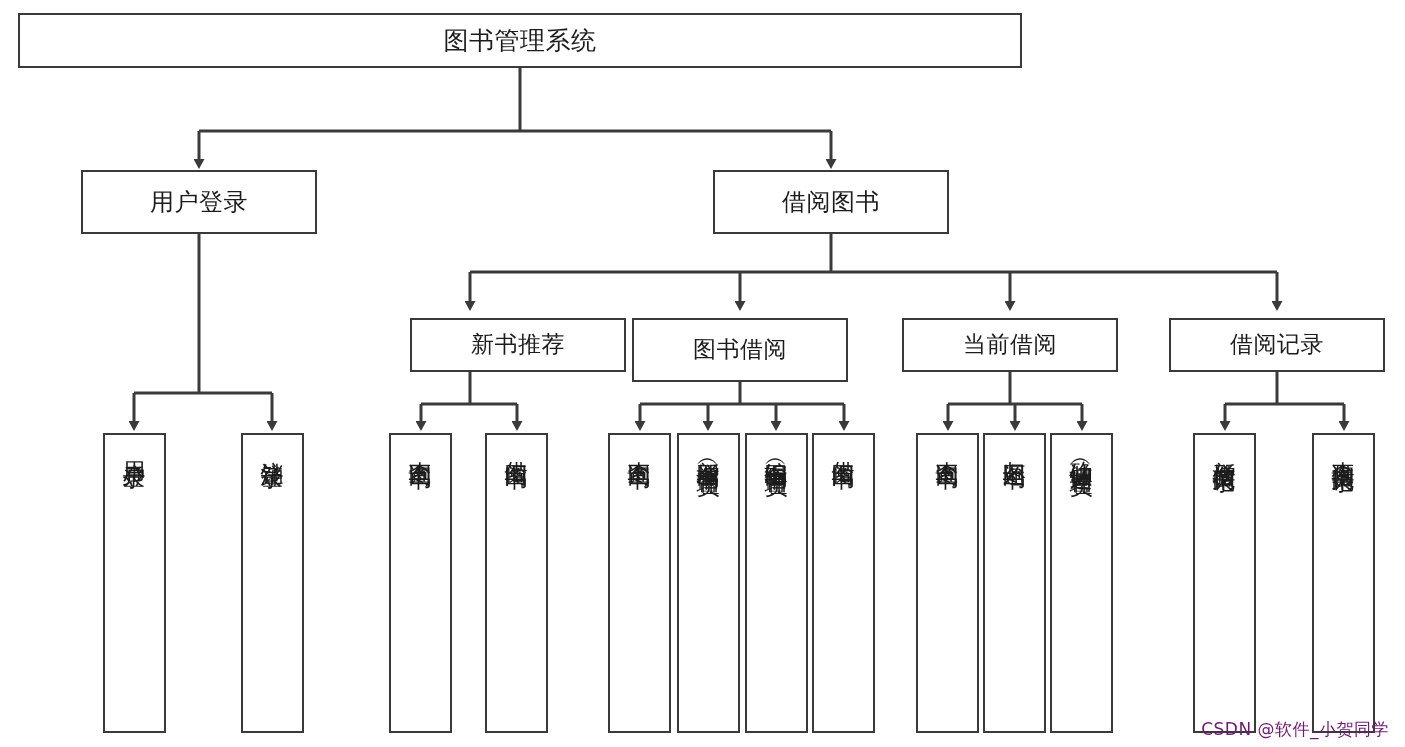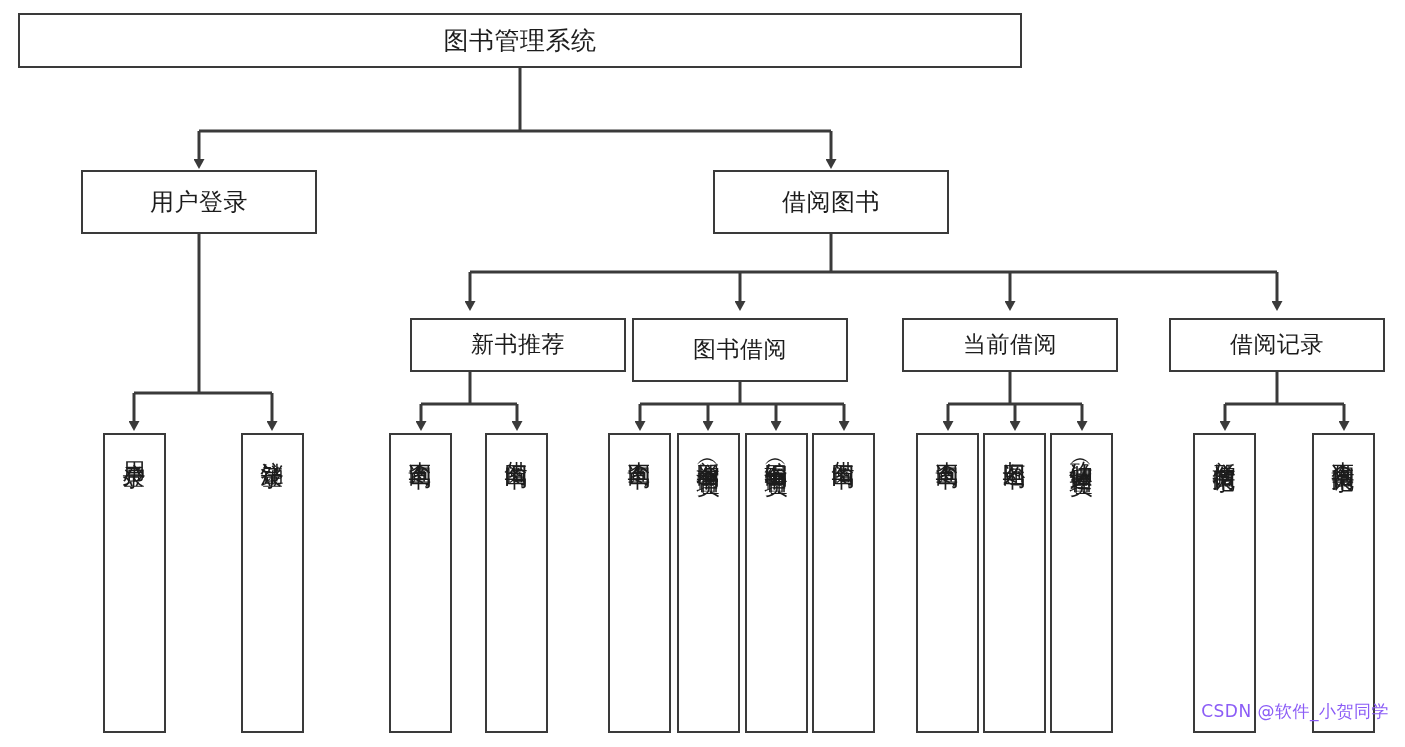--- a/index.html
+++ b/index.html
@@ -61,23 +61,23 @@
     text-orientation: upright;
     font-size: 23px;
     line-height: 1.05;
     letter-spacing: 2px;
     white-space: nowrap;
   }
   
   #watermark {
     position: absolute;
     right: 16px;
-    bottom: 24px;
+    bottom: 6px;
     font-size: 17px;
-    color: #8b5cf6;
+    color: #701a75;
     letter-spacing: 0.5px;
     white-space: nowrap;
     user-select: none;
   }
 </style>
 </head>
 <body>
 
 <div id="canvas">
 

